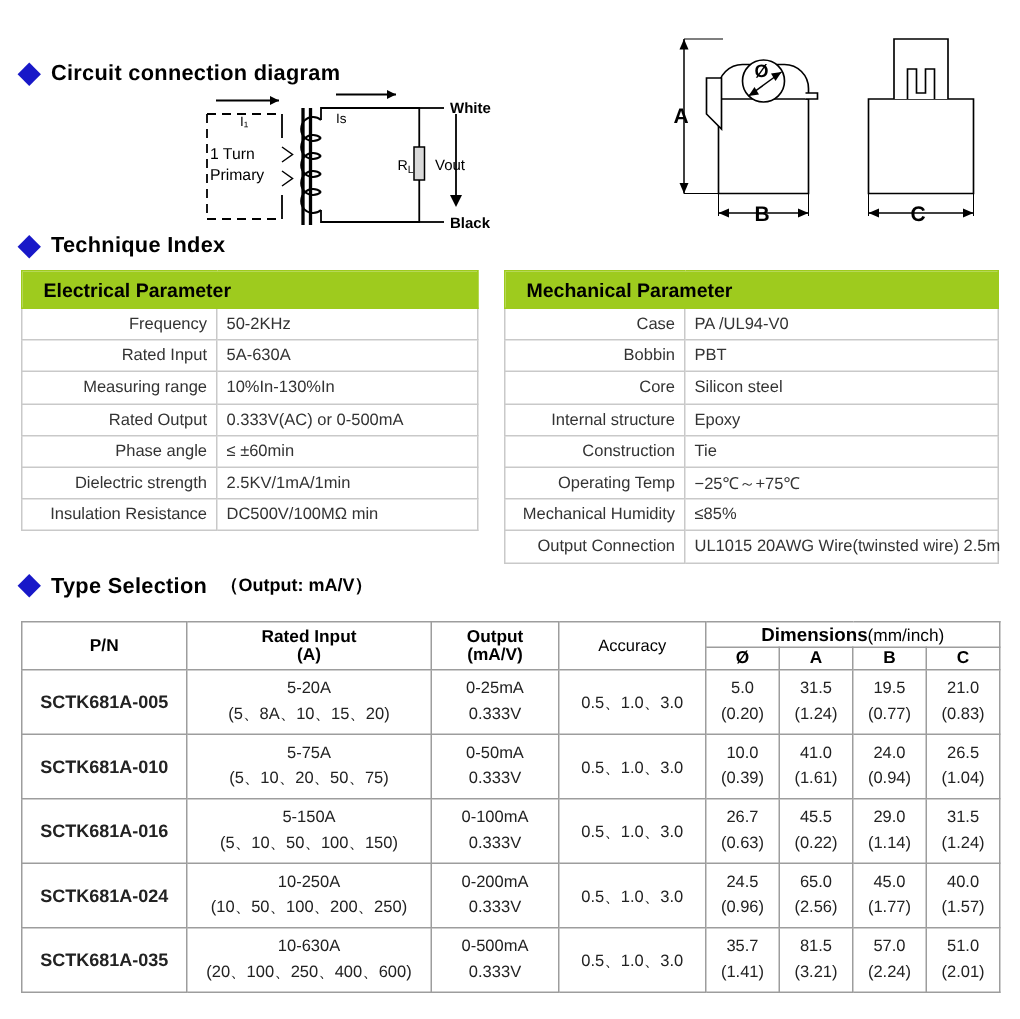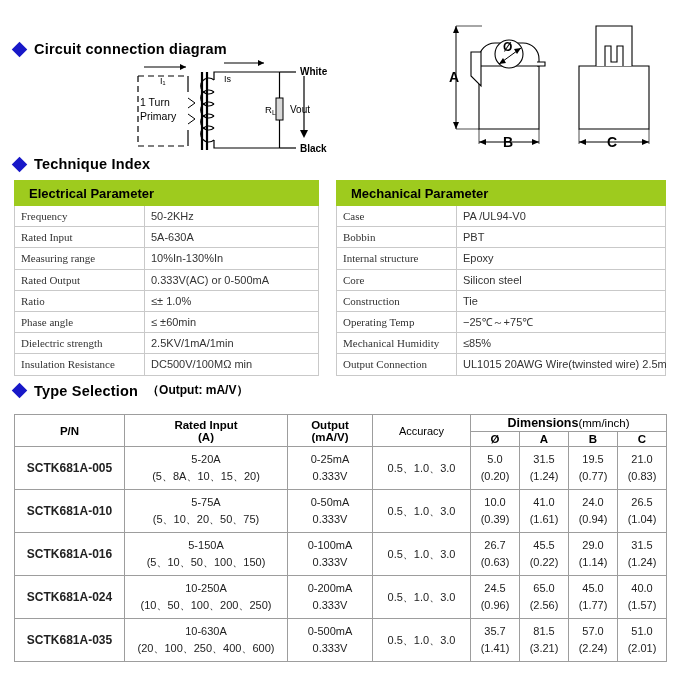--- a/index.html
+++ b/index.html
@@ -47,21 +47,21 @@
     font-size:11px;
     table-layout:fixed;
   }
   .ptable td {
     border:1px solid #c9c9c9;
     height:21.2px;
     padding:0 6px;
     vertical-align:middle;
     white-space:nowrap;
   }
-  .ptable .lbl { text-align:left; color:#333;font-family:Liberation Serif, serif; }
+  .ptable .lbl { text-align:right; color:#333; }
   .ptable .val { text-align:left; color:#333; }
   .ptable .grnhead {
     background:#9ecb1e;
     color:#000;
     font-weight:bold;
     font-size:13px;
     height:25px;
     border:1px solid #9ecb1e;
     padding-left:14px;
     text-align:left;
@@ -234,24 +234,20 @@
       </tr>
       <tr>
         <td class="lbl">Measuring range</td>
         <td class="val">10%In-130%In</td>
       </tr>
       <tr>
         <td class="lbl">Rated Output</td>
         <td class="val">0.333V(AC) or 0-500mA</td>
       </tr>
       <tr>
-        <td class="lbl">Ratio</td>
-        <td class="val">≤± 1.0%</td>
-      </tr>
-      <tr>
         <td class="lbl">Phase angle</td>
         <td class="val">≤ ±60min</td>
       </tr>
       <tr>
         <td class="lbl">Dielectric strength</td>
         <td class="val">2.5KV/1mA/1min</td>
       </tr>
       <tr>
         <td class="lbl">Insulation Resistance</td>
         <td class="val">DC500V/100MΩ min</td>
@@ -270,26 +266,26 @@
       </tr>
       <tr>
         <td class="lbl">Case</td>
         <td class="val">PA /UL94-V0</td>
       </tr>
       <tr>
         <td class="lbl">Bobbin</td>
         <td class="val">PBT</td>
       </tr>
       <tr>
+        <td class="lbl">Core</td>
+        <td class="val">Silicon steel</td>
+      </tr>
+      <tr>
         <td class="lbl">Internal structure</td>
         <td class="val">Epoxy</td>
-      </tr>
-      <tr>
-        <td class="lbl">Core</td>
-        <td class="val">Silicon steel</td>
       </tr>
       <tr>
         <td class="lbl">Construction</td>
         <td class="val">Tie</td>
       </tr>
       <tr>
         <td class="lbl">Operating Temp</td>
         <td class="val">−25℃～+75℃</td>
       </tr>
       <tr>

